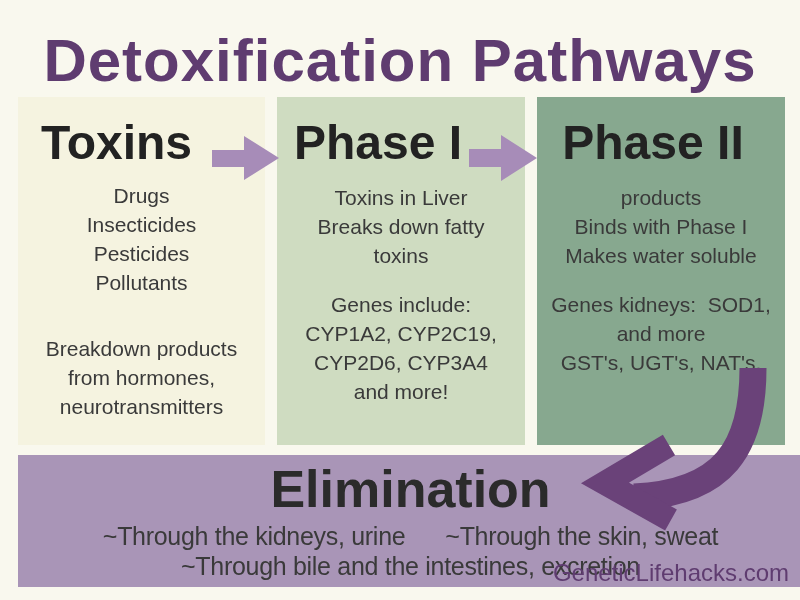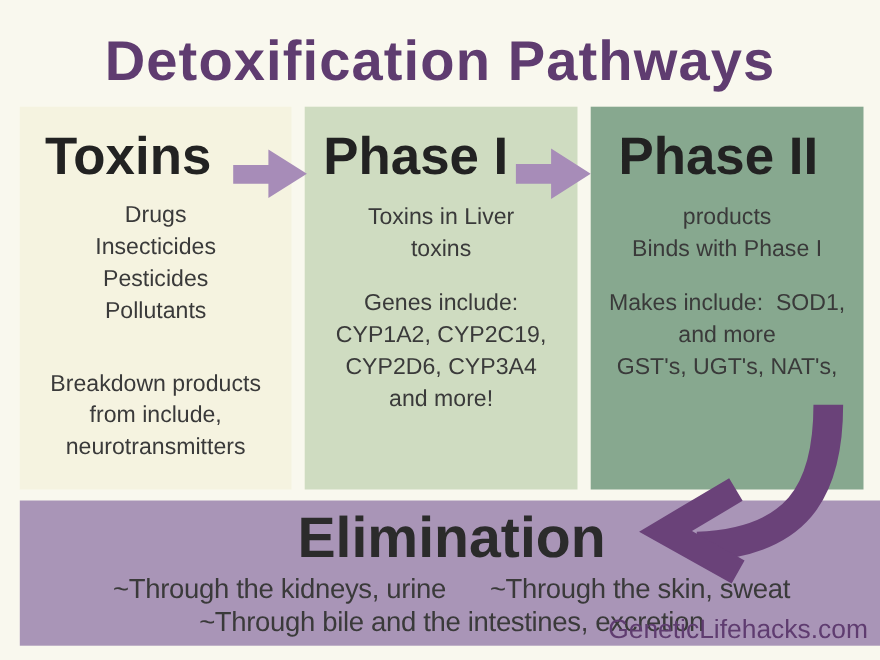--- a/index.html
+++ b/index.html
@@ -4,21 +4,21 @@
 <style>
   html,body{margin:0;padding:0;}
   body{
     width:800px;height:600px;position:relative;overflow:hidden;
     background:#f9f8ee;
     font-family:"Liberation Sans","DejaVu Sans",sans-serif;
     -webkit-font-smoothing:antialiased;
   }
   .title{
     position:absolute;left:0;top:26px;width:800px;
-    text-align:center;font-size:51px;font-weight:bold;letter-spacing:1px;
+    text-align:center;font-size:60px;font-weight:bold;letter-spacing:1px;
     color:#5f3c70;
   }
   .col{
     position:absolute;top:97px;height:348px;box-sizing:border-box;
     text-align:center;color:#3a3a3a;
   }
   .col-toxins{left:18px;width:247px;background:#f5f3e0;}
   .col-phase1{left:277px;width:248px;background:#cfdcc1;}
   .col-phase2{left:537px;width:248px;background:#87a88f;}
   .col-heading{
@@ -57,47 +57,49 @@
 <div class="col col-toxins">
   <div class="col-heading">Toxins</div>
   <div class="block-a">
     <div class="col-line">Drugs</div>
     <div class="col-line">Insecticides</div>
     <div class="col-line">Pesticides</div>
     <div class="col-line">Pollutants</div>
   </div>
   <div class="block-b">
     <div class="col-line">Breakdown products</div>
-    <div class="col-line">from include,</div>
+    <div class="col-line">from hormones,</div>
     <div class="col-line">neurotransmitters</div>
   </div>
 </div>
 
 <div class="col col-phase1">
   <div class="col-heading">Phase I</div>
   <div class="block-a">
     <div class="col-line">Toxins in Liver</div>
+    <div class="col-line">Breaks down fatty</div>
     <div class="col-line">toxins</div>
   </div>
   <div class="block-b">
     <div class="col-line">Genes include:</div>
     <div class="col-line">CYP1A2, CYP2C19,</div>
     <div class="col-line">CYP2D6, CYP3A4</div>
     <div class="col-line">and more!</div>
   </div>
 </div>
 
 <div class="col col-phase2">
   <div class="col-heading">Phase II</div>
   <div class="block-a">
     <div class="col-line">products</div>
     <div class="col-line">Binds with Phase I</div>
+    <div class="col-line">Makes water soluble</div>
   </div>
   <div class="block-b">
-    <div class="col-line">Makes include:  SOD1,</div>
+    <div class="col-line">Genes kidneys:  SOD1,</div>
     <div class="col-line">and more</div>
     <div class="col-line">GST's, UGT's, NAT's,</div>
   </div>
 </div>
 
 <div class="elim">
   <div class="elim-heading">Elimination</div>
   <div class="elim-line-row">
     <span class="elim-line">~Through the kidneys, urine</span>
     <span class="elim-line">~Through the skin, sweat</span>

